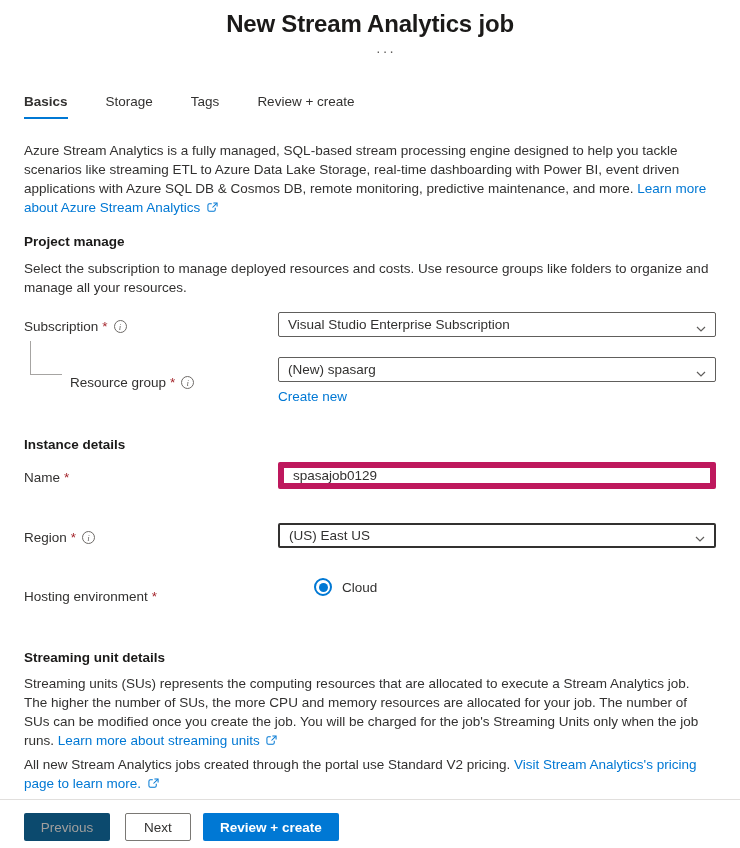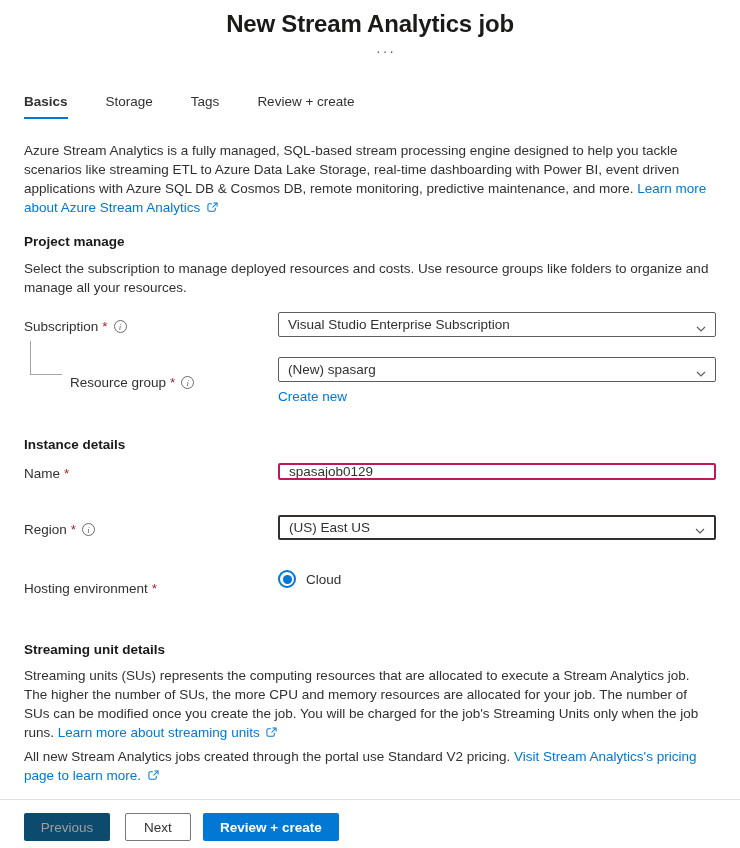--- a/index.html
+++ b/index.html
@@ -35,35 +35,35 @@
                width: 13px; height: 13px; border: 1px solid #6d6a67; border-radius: 50%;
                font-size: 9px; color: #6d6a67; margin-left: 6px; font-family: "Liberation Serif", serif;
                font-style: italic; cursor: default; flex: none; }
 
   .dropdown, .textbox { position: relative; height: 25px; border: 1px solid #605e5c;
                background: #fff; padding: 0 26px 0 9px; line-height: 23px; border-radius: 2px;
                white-space: nowrap; overflow: hidden; cursor: pointer; }
   .dropdown .chevron { position: absolute; right: 8px; top: 6px; }
   .dropdown.focused { border: 2px solid #323130; line-height: 21px; }
   .dropdown.focused .chevron { top: 5px; }
-  input.text-input { width: 100%; height: 17px; border: 2px solid #be185d; border-radius: 2px;
+  input.text-input { width: 100%; height: 27px; border: 6px solid #be185d; border-radius: 2px;
                padding: 0 9px; font-family: "Liberation Sans", sans-serif; font-size: 13.5px;
                color: #323130; outline: none; }
 
   .create-new { display: inline-block; margin-top: 7px; }
 
   
   .rg-row { position: relative; margin-top: 20px; }
   .connector { position: absolute; left: 6px; top: -16px; width: 32px; height: 34px;
                border-left: 1px solid #a6a4a2; border-bottom: 1px solid #a6a4a2; }
   .rg-label { margin-left: 46px; width: 208px; }
 
   
   .radio-group { padding-top: 2px; }
-  .radio-option { display: flex; align-items: center; margin-bottom: 16px; cursor: pointer; }
+  .radio-option { display: flex; align-items: center; margin-bottom: 16px; cursor: pointer; margin-left: 36px; }
   .radio-circle { width: 18px; height: 18px; border-radius: 50%; border: 1px solid #323130;
                   display: flex; align-items: center; justify-content: center; flex: none; background: #fff; }
   .radio-circle.selected { border: 2px solid #0078d4; }
   .radio-dot { width: 9px; height: 9px; border-radius: 50%; background: #0078d4; }
   .radio-label { margin-left: 10px; }
 
   
   .divider { position: absolute; left: 0; right: 0; top: 799px; height: 1px; background: #e1dfdd; }
   .footer { position: absolute; left: 24px; top: 813px; display: flex; align-items: center; }
   .btn { height: 28px; font-size: 13.5px; border-radius: 2px; display: inline-flex;

